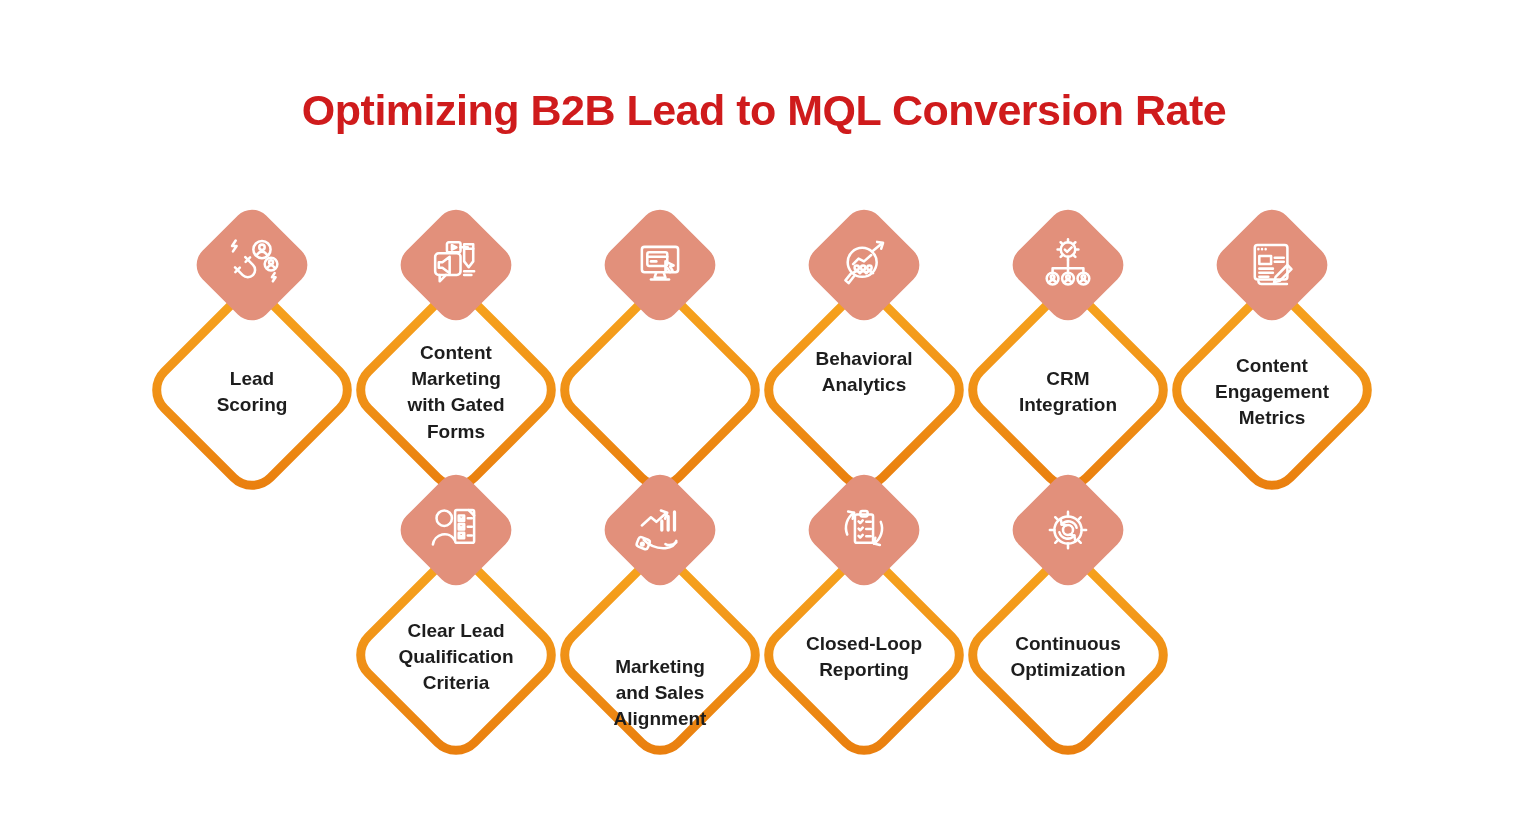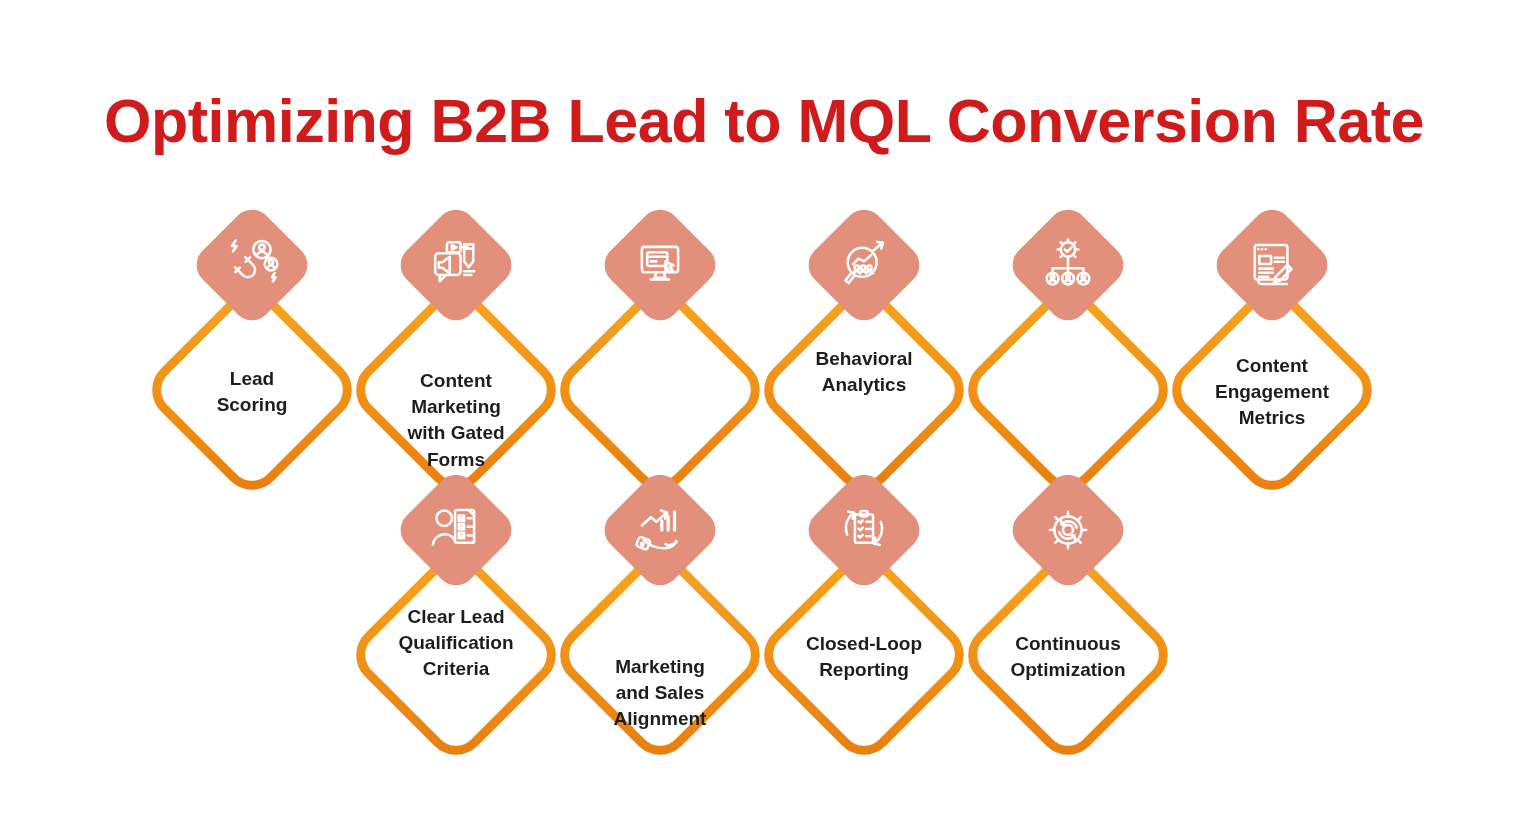--- a/index.html
+++ b/index.html
@@ -2,21 +2,21 @@
 <html><head>
 <meta charset="utf-8">
 <style>
   html,body{margin:0;padding:0;background:#fff;}
   .canvas{
     position:relative;width:1528px;height:829px;background:#FFFFFF;
     overflow:hidden;font-family:"Liberation Sans",sans-serif;
   }
   .title{
     position:absolute;top:86px;left:0;width:100%;text-align:center;
-    font-size:61px;font-weight:700;color:#CF1B1C;letter-spacing:-0.5px;
+    font-size:43px;font-weight:700;color:#CF1B1C;letter-spacing:-0.5px;
   }
   .lattice{position:absolute;left:0;top:0;}
   .lattice rect{fill:none;stroke:url(#orange-grad);stroke-width:9;}
   .badge{
     position:absolute;width:90px;height:90px;background:#E2907B;border-radius:20px;
     transform:translate(-50%,-50%) rotate(45deg);
     display:flex;align-items:center;justify-content:center;
   }
   .badge svg{transform:rotate(-45deg);display:block;}
   .icon{stroke:#FFFFFF;fill:none;stroke-width:2.8;stroke-linecap:round;stroke-linejoin:round;}
@@ -75,21 +75,21 @@
       <path d="M27.5 10 l5 2.5 -5 2.5 z"></path>
       <path d="M37 12.5 h8"></path>
       <rect x="9" y="19" width="28" height="24" rx="4"></rect>
       <path d="M14 43 v7 l7 -7"></path>
       <path d="M13 29 v6 h4 l8 6 V23 l-8 6 z"></path>
       <path d="M41 9 h10 v19 l-5 6.5 -5 -6.5 Z"></path>
       <path d="M41 14 h10"></path>
       <path d="M41 39 h11 M41 43 h8"></path>
     </svg>
   </div>
-  <div class="label" style="left:456px;top:392px;width:130px;margin-top:28px;">Content Marketing with Gated Forms</div>
+  <div class="label" style="left:456px;top:392px;width:130px;">Content Marketing with Gated Forms</div>
 
   <div class="badge" style="left:660px;top:265px;">
     <svg class="icon" width="58" height="58" viewBox="0 0 64 64">
       <rect x="12" y="12" width="40" height="28" rx="3"></rect>
       <rect x="18" y="18" width="22" height="15" rx="2"></rect>
       <path d="M18 23 h22"></path>
       <path d="M22 28 h6"></path>
       <path d="M38 28 l9 4.5 -4 1.2 2.8 4.3 -2.8 1.8 -2.8 -4.4 -2.2 2.8 z"></path>
       <path d="M28 40 l-2 6 h12 l-2 -6"></path>
       <path d="M22 48 h20"></path>
@@ -121,20 +121,21 @@
       <circle cx="15" cy="45.2" r="2"></circle>
       <path d="M11.5 50.6 q3.5 -4.4 7 0"></path>
       <circle cx="32" cy="47" r="6.5"></circle>
       <circle cx="32" cy="45.2" r="2"></circle>
       <path d="M28.5 50.6 q3.5 -4.4 7 0"></path>
       <circle cx="49" cy="47" r="6.5"></circle>
       <circle cx="49" cy="45.2" r="2"></circle>
       <path d="M45.5 50.6 q3.5 -4.4 7 0"></path>
     </svg>
   </div>
+  <div class="label" style="left:1068px;top:392px;width:130px;">CRM Integration</div>
 
   <div class="badge" style="left:1272px;top:265px;">
     <svg class="icon" width="58" height="58" viewBox="0 0 64 64">
       <rect x="13" y="10" width="36" height="38" rx="3"></rect>
       <path d="M17 14.5 h0.01 M21 14.5 h0.01 M25 14.5 h0.01"></path>
       <rect x="18" y="22" width="13" height="9"></rect>
       <path d="M35 24 h10 M35 28.5 h10"></path>
       <path d="M18 36 h15 M18 40.5 h15 M18 45 h10"></path>
       <path d="M36 45 l13 -13 4.5 4.5 -13 13 -6.2 1.7 z"></path>
       <path d="M17 50 a3.5 3.5 0 0 0 3.5 3 h28"></path>
@@ -150,21 +151,21 @@
       <path d="M46 10 l6 6"></path>
       <rect x="35" y="16" width="6" height="6"></rect>
       <path d="M36.2 19 l1.6 1.6 2.6 -2.8"></path>
       <rect x="35" y="25.5" width="6" height="6"></rect>
       <path d="M36.2 28.5 l1.6 1.6 2.6 -2.8"></path>
       <rect x="35" y="35" width="6" height="6"></rect>
       <path d="M36.2 38 l1.6 1.6 2.6 -2.8"></path>
       <path d="M45 19 h4.5 M45 28.5 h4.5 M45 38 h4.5"></path>
     </svg>
   </div>
-  <div class="label" style="left:456px;top:643px;width:140px;text-align:center;">Clear Lead Qualification Criteria</div>
+  <div class="label" style="left:456px;top:657px;width:140px;text-align:center;">Clear Lead Qualification Criteria</div>
 
   <div class="badge" style="left:660px;top:530px;">
     <svg class="icon" width="58" height="58" viewBox="0 0 64 64">
       <path d="M12 27 l10 -9 6 5 10.5 -9.5"></path>
       <path d="M33 10.5 L40 13 L37.5 19.5"></path>
       <path d="M34 22 v10 M41 17 v15 M48 12 v20" style="stroke-width:3.6"></path>
       <path d="M14 43 q10 10 24 9 q10 -1 12 -8"></path>
       <path d="M50 45.5 q-6 5 -12 2"></path>
       <rect x="7" y="41" width="13" height="11" rx="3" transform="rotate(22 13.5 46.5)"></rect>
       <circle cx="12.5" cy="47.5" r="1.5"></circle>

